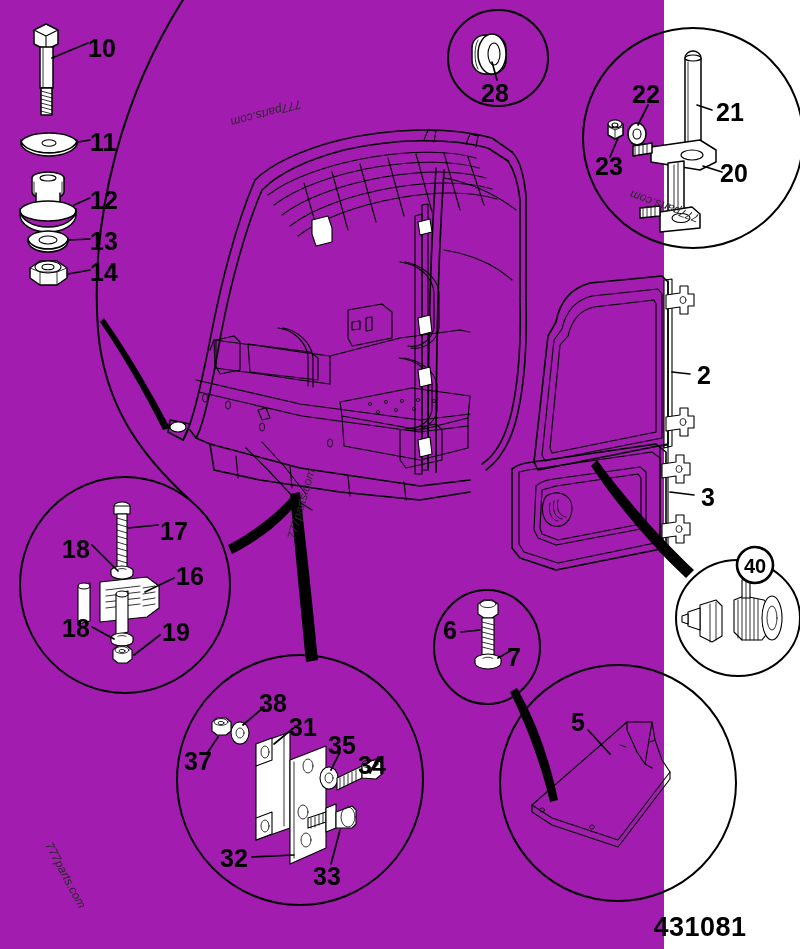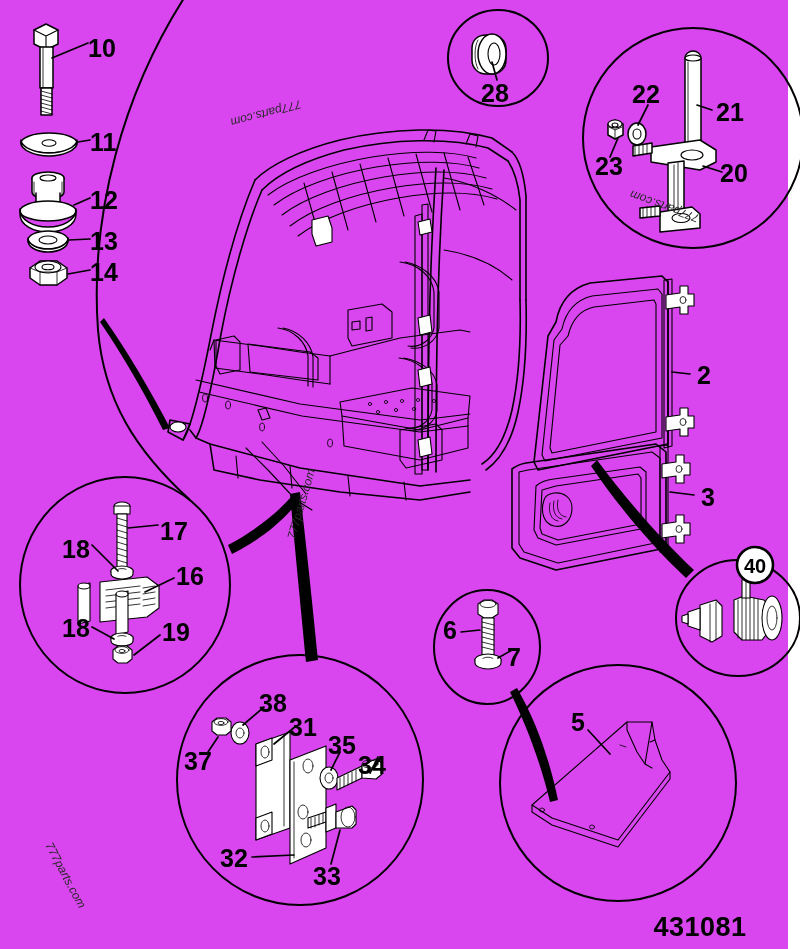--- a/index.html
+++ b/index.html
@@ -1,18 +1,18 @@
 <!DOCTYPE html>
 <html><head>
 <meta charset="utf-8">
 <style>
   html,body{margin:0;padding:0;background:#ffffff;}
   body{width:800px;height:949px;overflow:hidden;
        font-family:"Liberation Sans", sans-serif;color:#000;}
-  #sheet{position:relative;width:788px;height:949px;background:#d946ef;}
+  #sheet{position:relative;width:664px;height:949px;background:#a21caf;}
   svg{display:block;}
   .cn{font-family:"Liberation Sans", sans-serif;font-weight:bold;font-size:25px;fill:#000;}
   .cn-sm{font-family:"Liberation Sans", sans-serif;font-weight:bold;font-size:20px;fill:#000;}
   .dwg{font-family:"Liberation Sans", sans-serif;font-weight:bold;font-size:27px;fill:#000;letter-spacing:0.5px;}
   .wm{font-family:"Liberation Sans", sans-serif;font-size:12px;fill:#2a2a2a;font-style:italic;}
   .ln{stroke:#000;fill:none;stroke-width:1.6;stroke-linecap:round;stroke-linejoin:round;}
   .ln-t{stroke:#000;fill:none;stroke-width:1.1;stroke-linecap:round;stroke-linejoin:round;}
   .ln-h{stroke:#000;fill:none;stroke-width:0.8;stroke-linecap:round;stroke-linejoin:round;}
   .circ{stroke:#000;fill:none;stroke-width:2.0;}
   .bub{stroke:#000;fill:#fff;stroke-width:2.6;}

